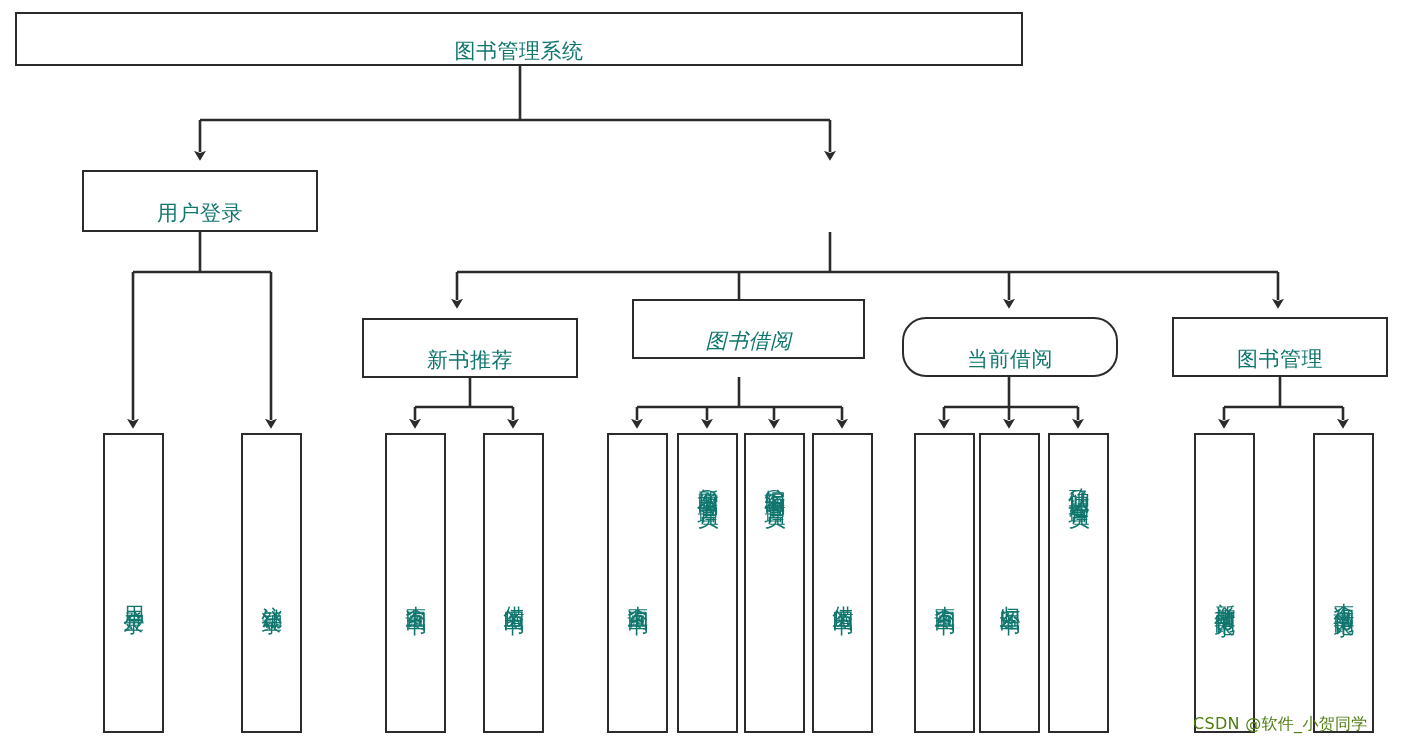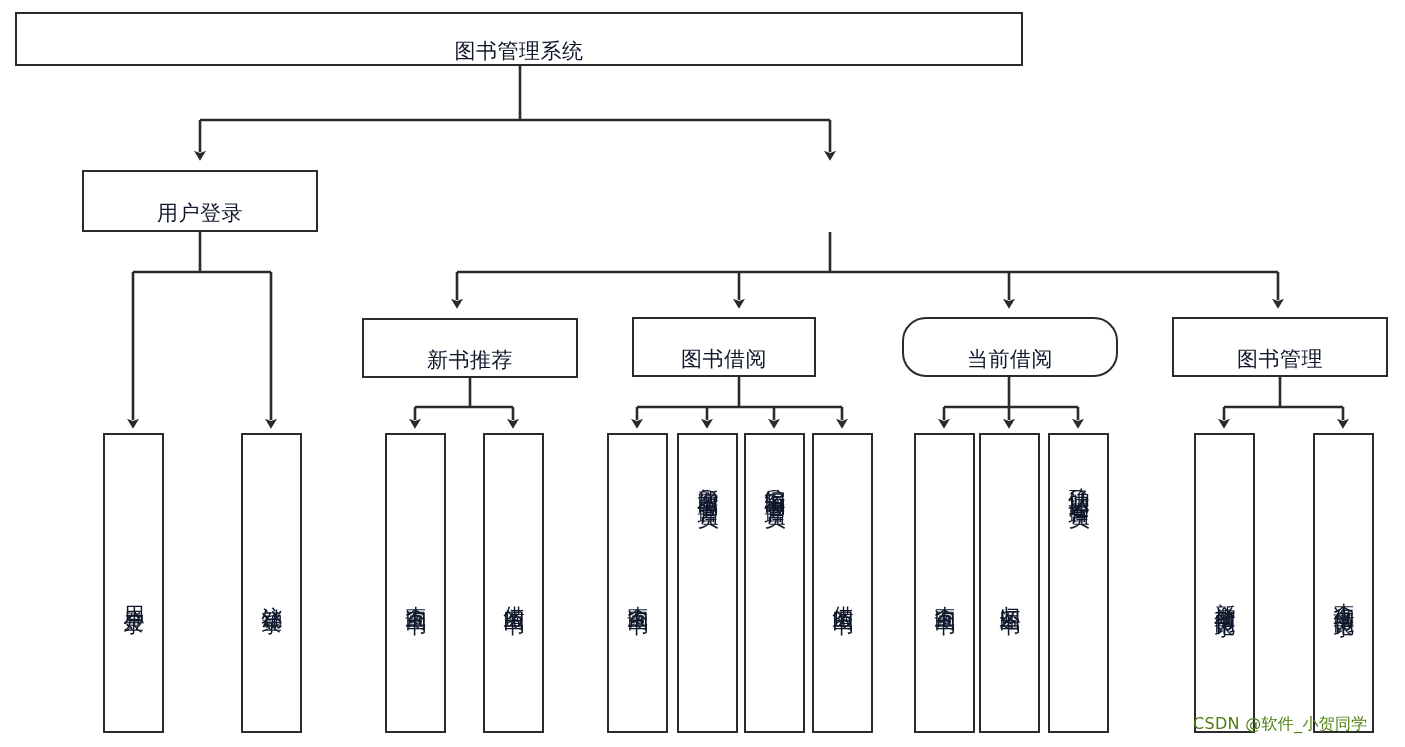--- a/index.html
+++ b/index.html
@@ -29,21 +29,21 @@
     position: absolute;
     box-sizing: border-box;
     border: 2px solid #2b2b2b;
     background: #ffffff;
     display: flex;
     align-items: center;
     justify-content: center;
     z-index: 2;
   }
   .node-label {
-    color: #0f172a;
+    color: #0f766e;
     line-height: 1.18;
     white-space: nowrap;
     text-align: center;
     margin-top: 24px;
   }
   .node.horizontal .node-label {
     font-size: 21px;
     letter-spacing: 0.5px;
   }
   .node.vertical {
@@ -135,21 +135,21 @@
     <span class="node-label">图书管理系统</span>
   </div>
 
   <div class="node horizontal" style="left:82px; top:170px; width:236px; height:62px;">
     <span class="node-label">用户登录</span>
   </div>
 
   <div class="node horizontal" style="left:362px; top:318px; width:216px; height:60px;">
     <span class="node-label">新书推荐</span>
   </div>
-  <div class="node horizontal" style="left:632px; top:317px; width:184px; height:60px;">
+  <div class="node horizontal" style="left:632px; top:299px; width:233px; height:60px;font-style:italic;">
     <span class="node-label">图书借阅</span>
   </div>
   <div class="node horizontal" style="left:902px; top:317px; width:216px; height:60px;border-radius:24px;">
     <span class="node-label">当前借阅</span>
   </div>
   <div class="node horizontal" style="left:1172px; top:317px; width:216px; height:60px;">
     <span class="node-label">图书管理</span>
   </div>
 
   <div class="node vertical mid" style="left:103px; top:433px; width:61px; height:300px;">

